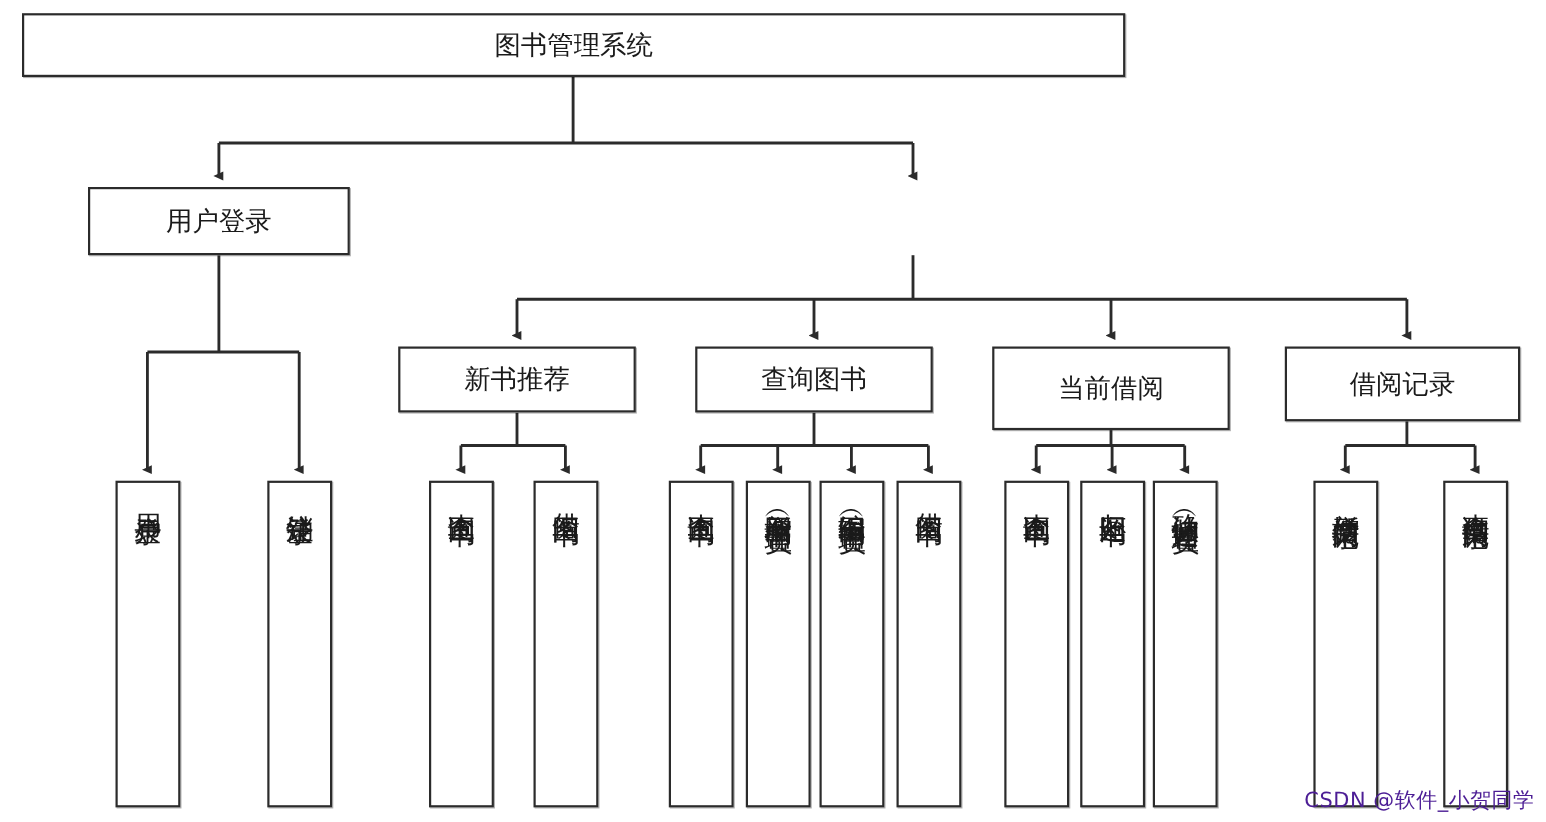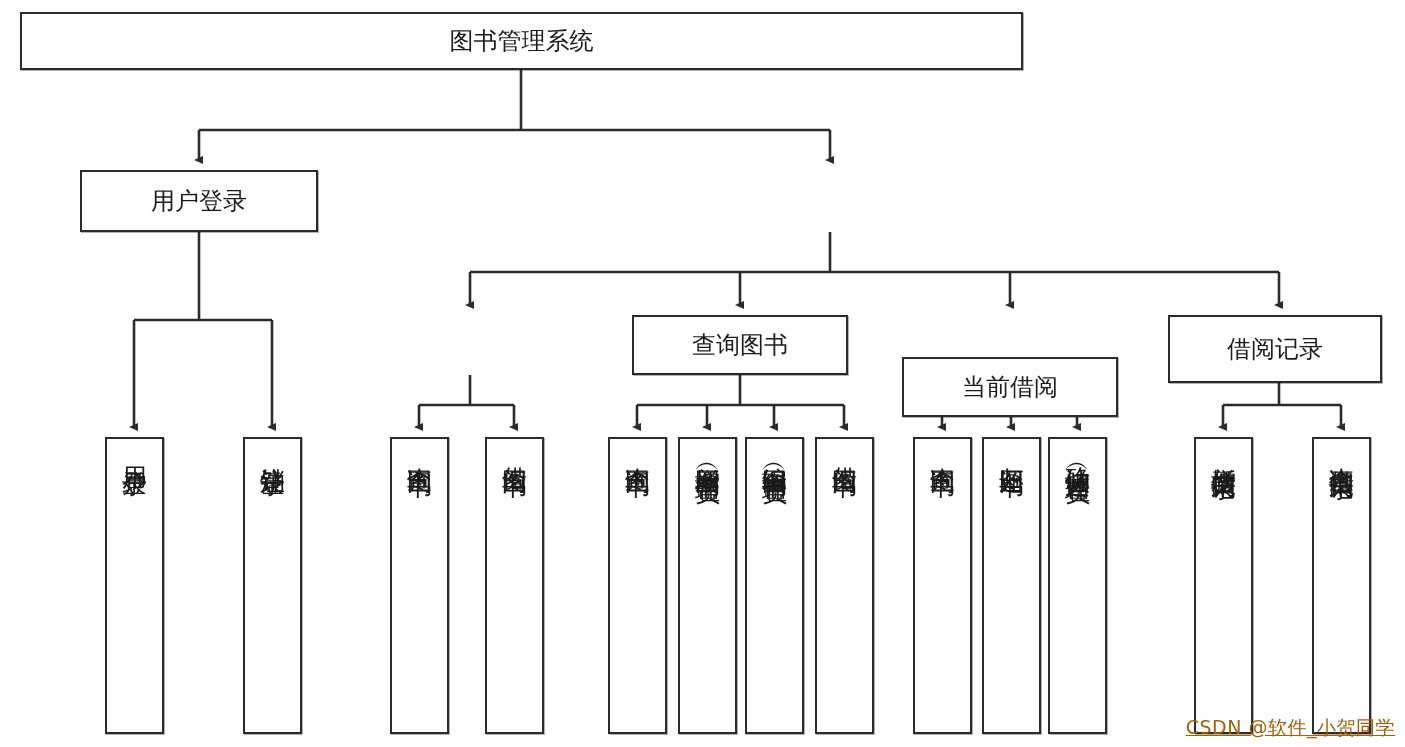--- a/index.html
+++ b/index.html
@@ -53,25 +53,24 @@
     text-orientation: upright;
     font-size: 25px;
     letter-spacing: 2px;
     line-height: 1;
   }
   #watermark {
     position: absolute;
     right: 10px;
     bottom: 6px;
     font-size: 19px;
-    color: #a16207;
+    color: #4c1d95;
     letter-spacing: 0.5px;
     white-space: nowrap;
     pointer-events: none;
-    text-decoration: underline;
   }
 </style>
 </head>
 <body>
 
 <div id="canvas">
 
   <svg id="edges" viewBox="0 0 1405 747" xmlns="http://www.w3.org/2000/svg">
     <defs>
       <marker id="arrow" markerWidth="10" markerHeight="10" refX="5" refY="5" orient="auto" markerUnits="userSpaceOnUse">
@@ -123,24 +122,27 @@
   </svg>
 
   <div class="node horizontal" style="left:20px; top:12px; width:1003px; height:58px;">
     <span class="label">图书管理系统</span>
   </div>
 
   <div class="node horizontal" style="left:80px; top:170px; width:238px; height:62px;">
     <span class="label">用户登录</span>
   </div>
 
+  <div class="node horizontal" style="left:362px; top:315px; width:216px; height:60px;">
+    <span class="label">新书推荐</span>
+  </div>
   <div class="node horizontal" style="left:632px; top:315px; width:216px; height:60px;">
     <span class="label">查询图书</span>
   </div>
-  <div class="node horizontal" style="left:902px; top:315px; width:216px; height:60px;margin-top:42px;">
+  <div class="node horizontal" style="left:902px; top:315px; width:216px; height:76px;">
     <span class="label">当前借阅</span>
   </div>
   <div class="node horizontal" style="left:1168px; top:315px; width:214px; height:68px;">
     <span class="label">借阅记录</span>
   </div>
 
   <div class="node vertical" style="left:105px; top:437px; width:59px; height:297px;">
     <span class="label">用户登录</span>
   </div>
   <div class="node vertical" style="left:243px; top:437px; width:59px; height:297px;">

